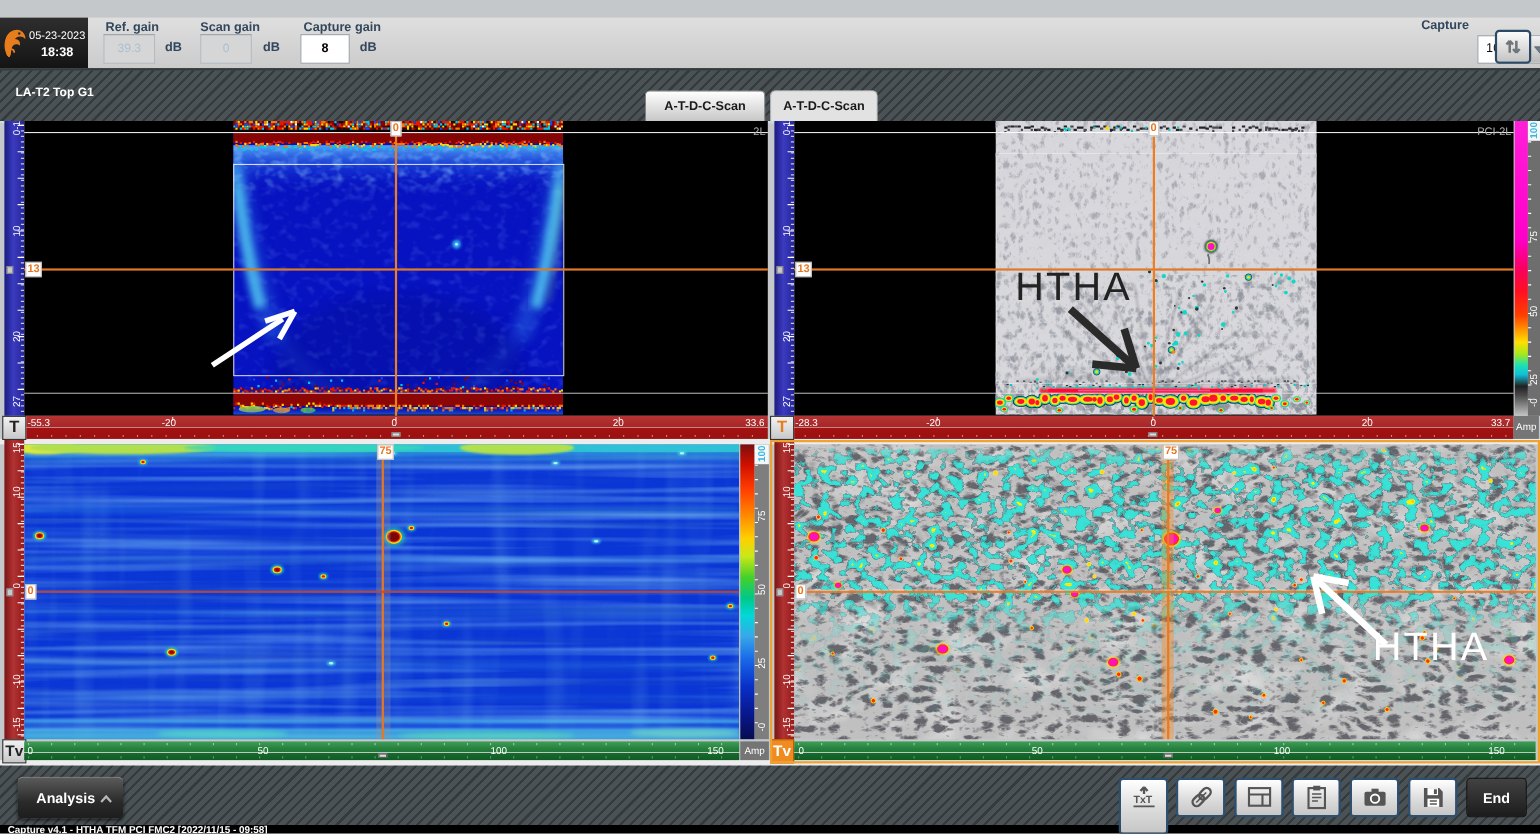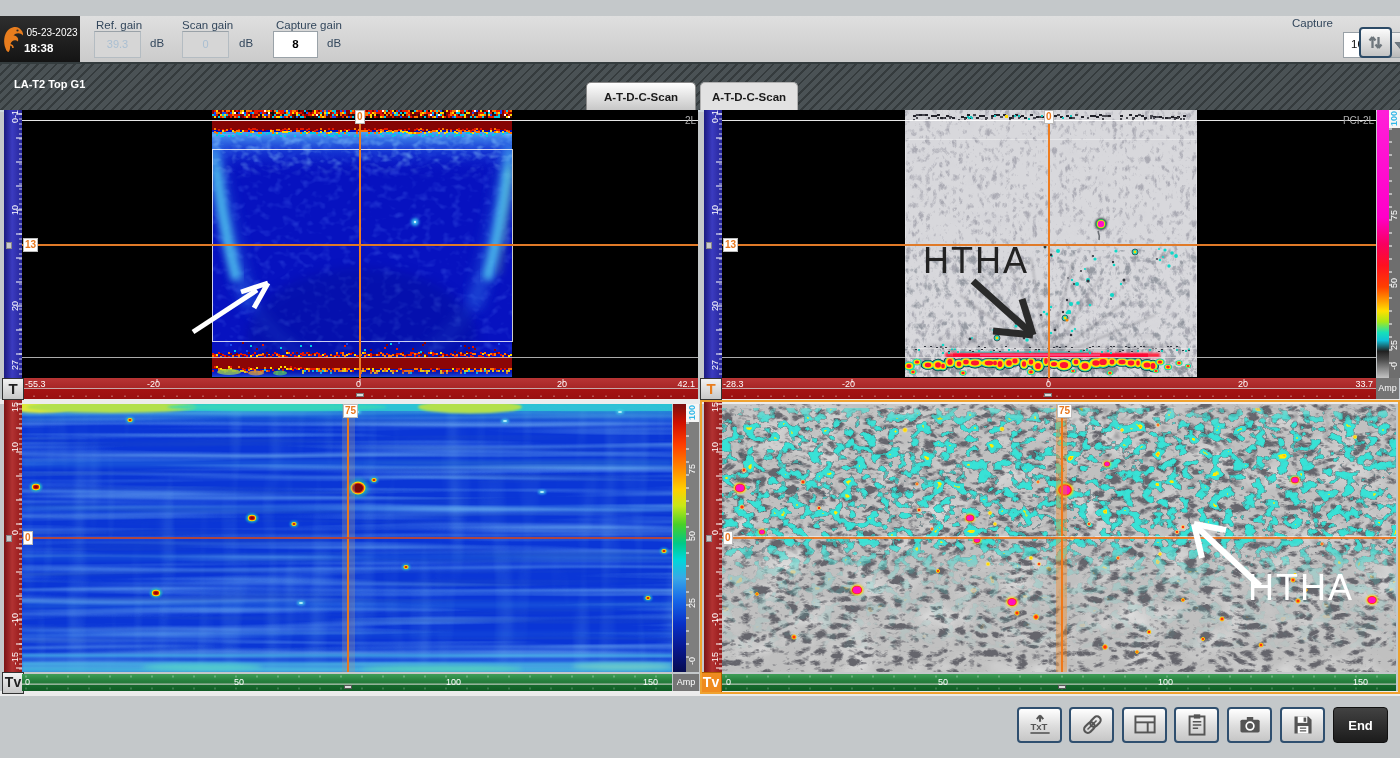--- a/index.html
+++ b/index.html
@@ -1,19 +1,19 @@
 <!DOCTYPE html>
 <html><head><meta charset="utf-8">
 <style>
 *{margin:0;padding:0;box-sizing:border-box}
 body{font-family:"Liberation Sans",sans-serif;width:1400px;height:758px;overflow:hidden}
 .a{position:absolute}
 #root{position:relative;width:1400px;height:758px;background:#c4c8ca;overflow:hidden}
 .hatch{background-color:#474f52;background-image:repeating-linear-gradient(135deg,rgba(0,0,0,0.26) 0 2px,rgba(255,255,255,0.02) 2px 6.5px)}
-.navlbl{font-weight:normal;color:#33475c;font-size:11.5px}
+.navlbl{font-weight:bold;color:#33475c;font-size:11.5px}
 .clab{position:absolute;background:#fff;color:#e87820;font-size:10px;font-weight:bold;line-height:12px;padding:0 1px;border:1px solid #bbb;white-space:nowrap}
 .vruler{position:absolute;width:18px;background:linear-gradient(90deg,#1b1b80,#3b3bc0 45%,#26269a)}
 .rruler{position:absolute;width:18px;background:linear-gradient(90deg,#7a1414,#b23232 45%,#951a1a)}
 .rlab{position:absolute;writing-mode:vertical-rl;transform:rotate(180deg);color:#fff;font-size:9px;right:2px}
 .cornerbox{position:absolute;width:22px;height:22px;background:linear-gradient(#f2f2f2,#c8c8c8);border:1.5px solid #333;color:#222;font-weight:bold;text-align:center}
 .xbar-red{position:absolute;height:21px;background:linear-gradient(#b73434 0,#a82626 47%,#c7a8a8 50%,#a51212 53%,#991010 100%)}
 .xbar-green{position:absolute;height:17px;background:linear-gradient(#3f9e58 0,#26803d 40%,#23793a 55%,#bcc8bc 57%,#bcc8bc 61%,#156a2c 64%,#115c26 100%)}
 .xlab{position:absolute;color:#fff;font-size:9px;top:1px}
 .glab{position:absolute;color:#fff;font-size:9px;top:3px}
 .ampbox{position:absolute;background:#757575;color:#fff;font-size:9px;text-align:center}
@@ -21,21 +21,21 @@
 <div id="root">
 
 <div class="a" style="left:0;top:16px;width:1400px;height:46px;background:linear-gradient(#dfdfdf,#cbcbcb)">
  <div class="a" style="left:0;top:0;width:80px;height:46px;background:linear-gradient(#2e2e2e,#141414)">
    <svg class="a" style="left:3px;top:9px" width="21" height="30" viewBox="0 0 21 30">
      <path d="M5 27 C1 23 0 15 2.5 9 C5 3 12 0.5 16 3 C19 5 20.5 8 20 10.5 C17.5 7.5 13 7.5 10.5 10.5 C13.5 10.5 16 13 15 16.5 C12.5 14 8.5 15 7.5 19 C6.8 23 7.5 25.5 5 27Z" fill="#e87d1e"></path>
      <path d="M6 26 a3.2 3.2 0 1 1 4 -3" stroke="#e87d1e" fill="none" stroke-width="1.5"></path>
      <circle cx="14.5" cy="5.5" r="1.1" fill="#2a2a2a"></circle>
    </svg>
    <div class="a" style="left:24px;top:11px;width:56px;font-size:10px;color:#fff;text-align:center;white-space:nowrap">05-23-2023</div>
-   <div class="a" style="left:24px;top:26px;width:56px;font-size:11.5px;font-weight:bold;color:#fff;text-align:left">18:38</div>
+   <div class="a" style="left:24px;top:26px;width:56px;font-size:11.5px;font-weight:bold;color:#fff;text-align:center">18:38</div>
  </div>
  <div class="a navlbl" style="left:96px;top:3px">Ref. gain</div>
  <div class="a" style="left:94px;top:15px;width:47px;height:27px;background:#d6d6d6;border:1px solid #b4bcc2;border-top-color:#9aa2a8;text-align:center;font-size:11px;color:#aabfd2;line-height:25px">39.3</div>
  <div class="a navlbl" style="left:150px;top:21px">dB</div>
  <div class="a navlbl" style="left:182px;top:3px">Scan gain</div>
  <div class="a" style="left:182px;top:15px;width:47px;height:27px;background:#d6d6d6;border:1px solid #b4bcc2;border-top-color:#9aa2a8;text-align:center;font-size:11px;color:#aabfd2;line-height:25px">0</div>
  <div class="a navlbl" style="left:239px;top:21px">dB</div>
  <div class="a navlbl" style="left:276px;top:3px">Capture gain</div>
  <div class="a" style="left:273px;top:15px;width:45px;height:27px;background:#fff;border:1px solid #9aa2a8;text-align:center;font-size:11.5px;font-weight:bold;color:#000;line-height:25px">8</div>
  <div class="a navlbl" style="left:327px;top:21px">dB</div>
@@ -391,21 +391,21 @@
         <path d="M647 17.5v1.5" stroke="rgba(255,255,255,0.55)" stroke-width="1"></path>
         <path d="M660 17.5v1.5" stroke="rgba(255,255,255,0.55)" stroke-width="1"></path>
         <path d="M133 1v3.5" stroke="rgba(255,255,255,0.85)" stroke-width="1"></path>
         <path d="M336 1v3.5" stroke="rgba(255,255,255,0.85)" stroke-width="1"></path>
         <path d="M539 1v3.5" stroke="rgba(255,255,255,0.85)" stroke-width="1"></path>
       </svg>
       <div class="xlab" style="left:1px">-55.3</div>
       <div class="xlab" style="left:123px">-20</div>
       <div class="xlab" style="left:332px">0</div>
       <div class="xlab" style="left:533px">20</div>
-      <div class="xlab" style="right:3px">42.1</div>
+      <div class="xlab" style="right:3px">33.6</div>
     </div>
     <div class="xbar-red" style="left:722px;top:378px;width:654px">
       <svg width="654" height="21" viewBox="0 0 654 21" style="position:absolute;left:0;top:0">
         <path d="M10 17.5v1.5" stroke="rgba(255,255,255,0.55)" stroke-width="1"></path>
         <path d="M23 17.5v1.5" stroke="rgba(255,255,255,0.55)" stroke-width="1"></path>
         <path d="M36 17.5v1.5" stroke="rgba(255,255,255,0.55)" stroke-width="1"></path>
         <path d="M49 17.5v1.5" stroke="rgba(255,255,255,0.55)" stroke-width="1"></path>
         <path d="M62 17.5v1.5" stroke="rgba(255,255,255,0.55)" stroke-width="1"></path>
         <path d="M75 17.5v1.5" stroke="rgba(255,255,255,0.55)" stroke-width="1"></path>
         <path d="M88 17.5v1.5" stroke="rgba(255,255,255,0.55)" stroke-width="1"></path>
@@ -1290,21 +1290,32 @@
 <svg class="a" style="left:965px;top:275px" width="80" height="70" viewBox="0 0 80 70">
  <path d="M8 6 L66 58" stroke="#2a2a2a" stroke-width="7"></path>
  <path d="M68 60 L28 56 M68 60 L57 24" stroke="#2a2a2a" stroke-width="7" fill="none"></path>
 </svg>
 <div class="a" style="left:1248px;top:567px;font-size:36px;color:#fff;letter-spacing:2px">HTHA</div>
 <svg class="a" style="left:1180px;top:512px" width="90" height="80" viewBox="0 0 90 80">
  <path d="M80 74 L18 16" stroke="#fff" stroke-width="6"></path>
  <path d="M14 12 L46 18 M14 12 L22 46" stroke="#fff" stroke-width="6" fill="none"></path>
 </svg>
 
-<div class="a" style="left:1017px;top:707px;width:45px;height:36px;background:linear-gradient(#ffffff,#dcdcdc 55%,#c6c6c6);border:2px solid #2f4f6f;border-radius:4px"><svg width="41" height="32" viewBox="-8.5 -4 38 30">
+<div class="a hatch" style="left:0;top:696px;width:1400px;height:54px">
+ <div class="a" style="left:16px;top:10px;width:96px;height:38px;background:linear-gradient(#5a5a5a,#2a2a2a 60%,#1d1d1d);border-radius:5px;border-top:1px solid #888;box-shadow:0 2px 3px rgba(0,0,0,0.5)">
+   <div class="a" style="left:17px;top:11px;font-size:13px;font-weight:bold;color:#fff">Analysis</div>
+   <svg class="a" style="left:74px;top:15px" width="13" height="9" viewBox="0 0 13 9">
+          <path d="M2 7 L6.5 2 L11 7" stroke="#b8b8b8" stroke-width="2" fill="none"></path>
+        </svg>
+ </div>
+</div>
+<div class="a" style="left:0;top:750px;width:1400px;height:8px;background:#000">
+  <div class="a" style="left:7px;top:-1px;font-size:9px;font-weight:bold;color:#fff">Capture v4.1 - HTHA TFM PCI FMC2 [2022/11/15 - 09:58]</div>
+</div>
+<div class="a" style="left:1017px;top:707px;width:45px;height:52px;background:linear-gradient(#ffffff,#dcdcdc 55%,#c6c6c6);border:2px solid #2f4f6f;border-radius:4px"><svg width="41" height="32" viewBox="-8.5 -4 38 30">
         <path d="M11 8 L11 2 M11 2 L8 5.5 M11 2 L14 5.5" stroke="#555" stroke-width="2" fill="none"></path>
         <text x="2" y="16" font-size="9" font-weight="bold" fill="#555" font-family="Liberation Sans">TxT</text>
         <path d="M2 18.5 L20 18.5" stroke="#555" stroke-width="1.5"></path>
       </svg></div>
     <div class="a" style="left:1069px;top:707px;width:45px;height:36px;background:linear-gradient(#ffffff,#dcdcdc 55%,#c6c6c6);border:2px solid #2f4f6f;border-radius:4px"><svg width="41" height="32" viewBox="-8.5 -4 38 30">
         <g transform="rotate(45 11 11)">
           <rect x="7.5" y="1" width="7" height="11" rx="3.5" fill="none" stroke="#555" stroke-width="2"></rect>
           <rect x="7.5" y="9" width="7" height="11" rx="3.5" fill="none" stroke="#555" stroke-width="2"></rect>
           <path d="M11 5 L11 17" stroke="#555" stroke-width="1.4"></path>
         </g>

